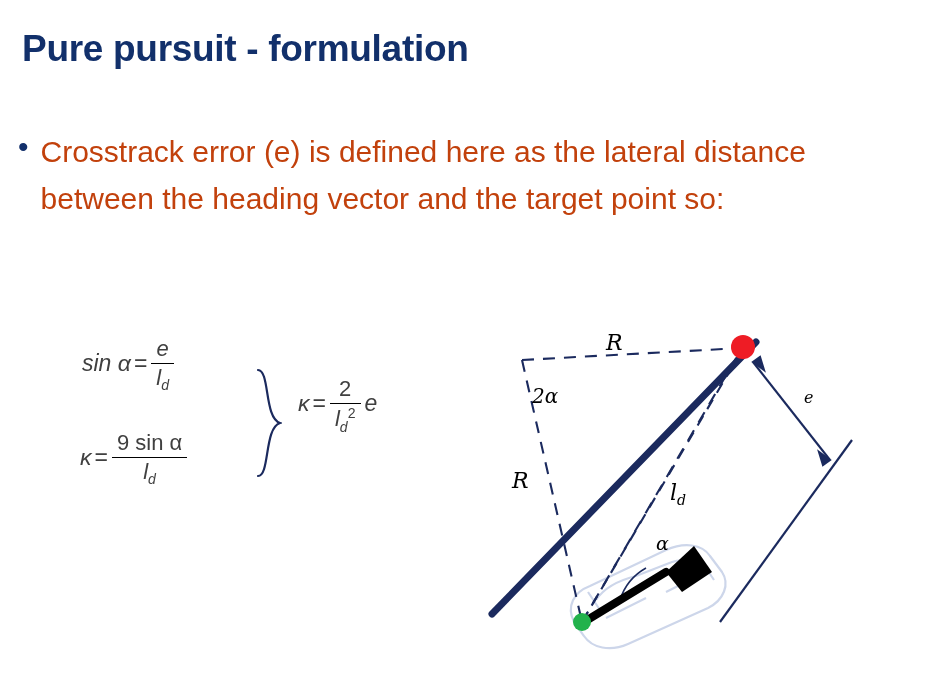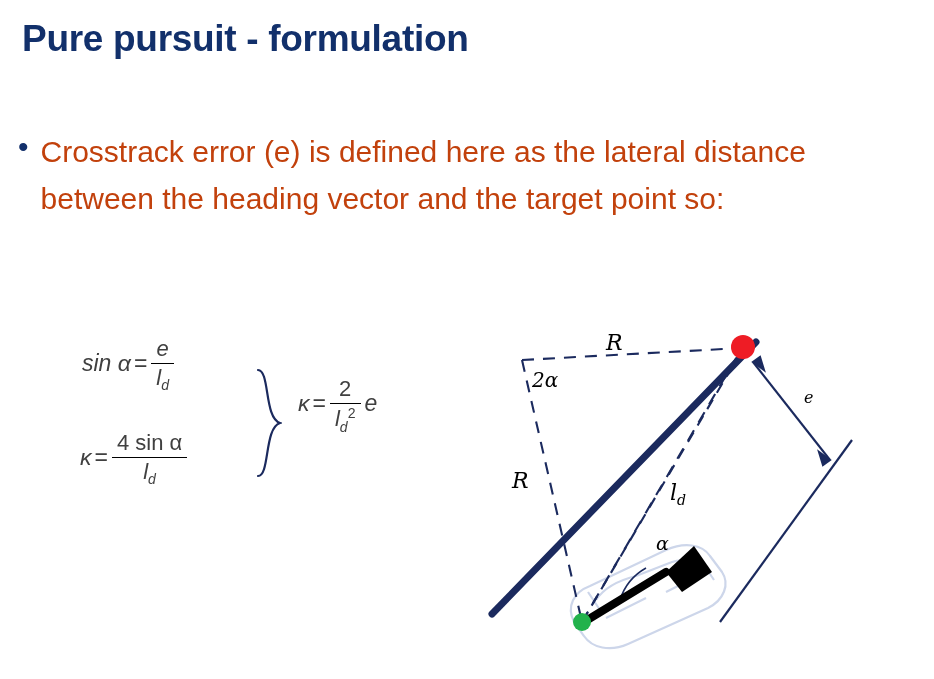--- a/index.html
+++ b/index.html
@@ -16,21 +16,21 @@
     color: #1b2a5e;
   }
   #slide {
     position: absolute;
     inset: 0;
     background: #ffffff;
   }
   #slide-title {
     position: absolute;
     left: 22px;
-    top: 18px;
+    top: 28px;
     font-size: 37px;
     font-weight: bold;
     color: #12306b;
     letter-spacing: -0.3px;
     white-space: nowrap;
   }
   #bullet-block {
     position: absolute;
     left: 18px;
     top: 128px;
@@ -124,21 +124,21 @@
     height: 372px;
   }
   .lbl {
     position: absolute;
     font-family: "DejaVu Serif", serif;
     font-style: italic;
     color: #000;
   }
   .lbl-R1 { left: 136px; top: 30px; font-size: 22px; }
   .lbl-R2 { left: 42px; top: 168px; font-size: 22px; }
-  .lbl-2a { left: 62px; top: 68px; font-size: 20px; }
+  .lbl-2a { left: 62px; top: 84px; font-size: 20px; }
   .lbl-ld { left: 200px; top: 180px; font-size: 22px; }
   .lbl-alpha { left: 186px; top: 232px; font-size: 19px; }
   .lbl-e { left: 334px; top: 88px; font-size: 16px; }
 </style>
 </head>
 <body>
 
 <div id="slide">
 
   <div id="slide-title">Pure pursuit - formulation</div>
@@ -152,21 +152,21 @@
 
     <div class="eq1 mathtext">
       <span class="lhs">sin α</span><span>=</span><span class="frac">
         <span class="num ital">e</span>
         <span class="den"><span class="ital">l</span><span class="sub">d</span></span>
       </span>
     </div>
 
     <div class="eq2 mathtext">
       <span class="lhs">κ</span><span>=</span><span class="frac">
-        <span class="num">4 sin α</span>
+        <span class="num">9 sin α</span>
         <span class="den"><span class="ital">l</span><span class="sub">d</span></span>
       </span>
     </div>
 
     <svg id="brace" viewBox="0 0 26 110">
       <path d="M2 2 C14 2, 8 50, 24 55 C8 60, 14 108, 2 108" fill="none" stroke="#1b2a5e" stroke-width="2.2" stroke-linecap="round"></path>
     </svg>
 
     <div class="eq3 mathtext">
       <span class="lhs">κ</span><span>=</span><span class="frac">

